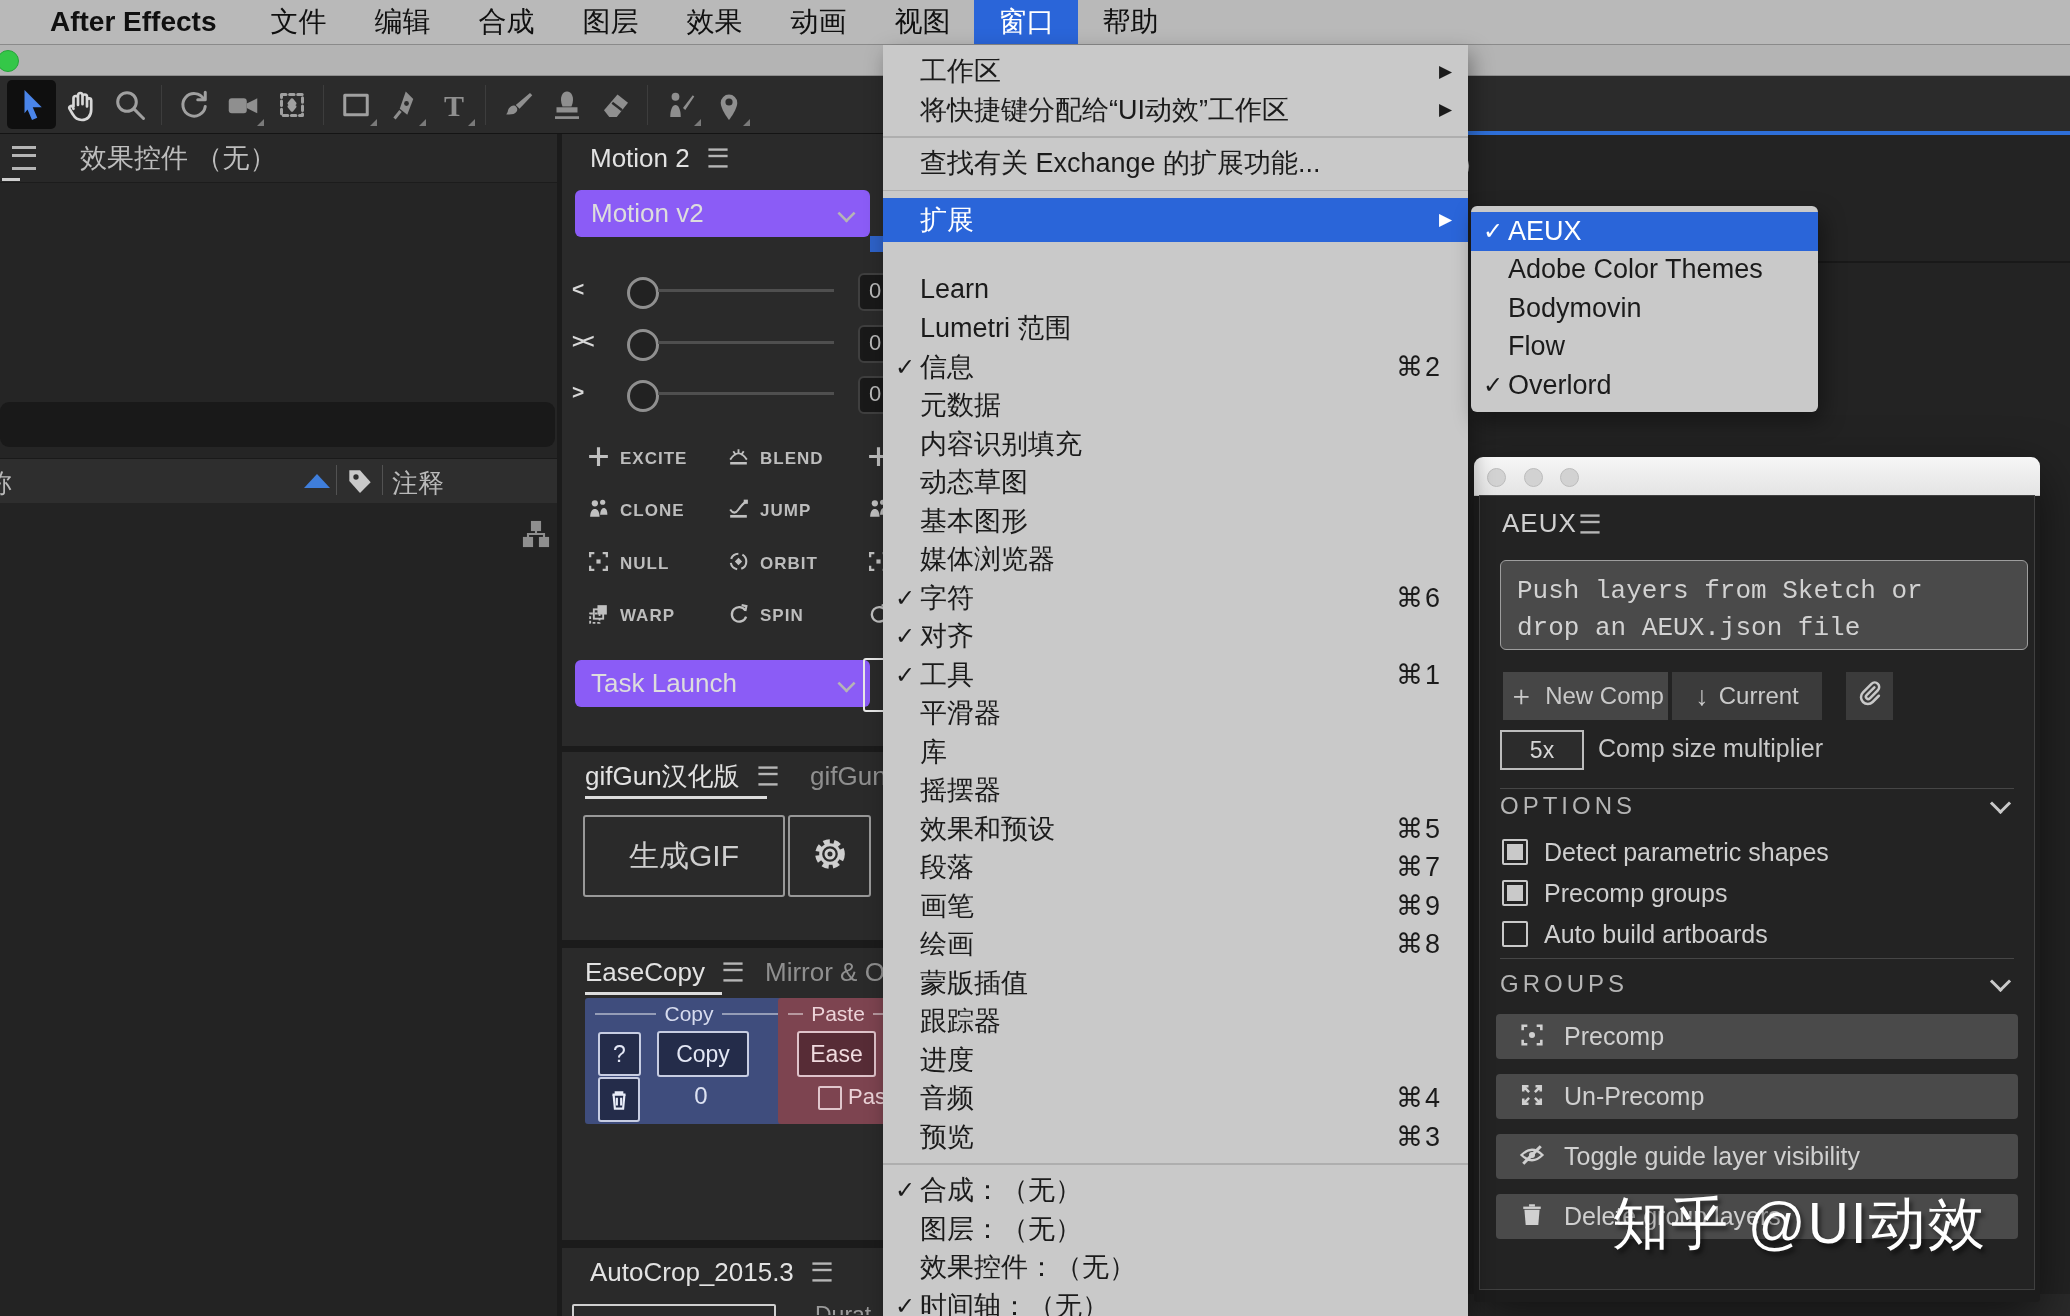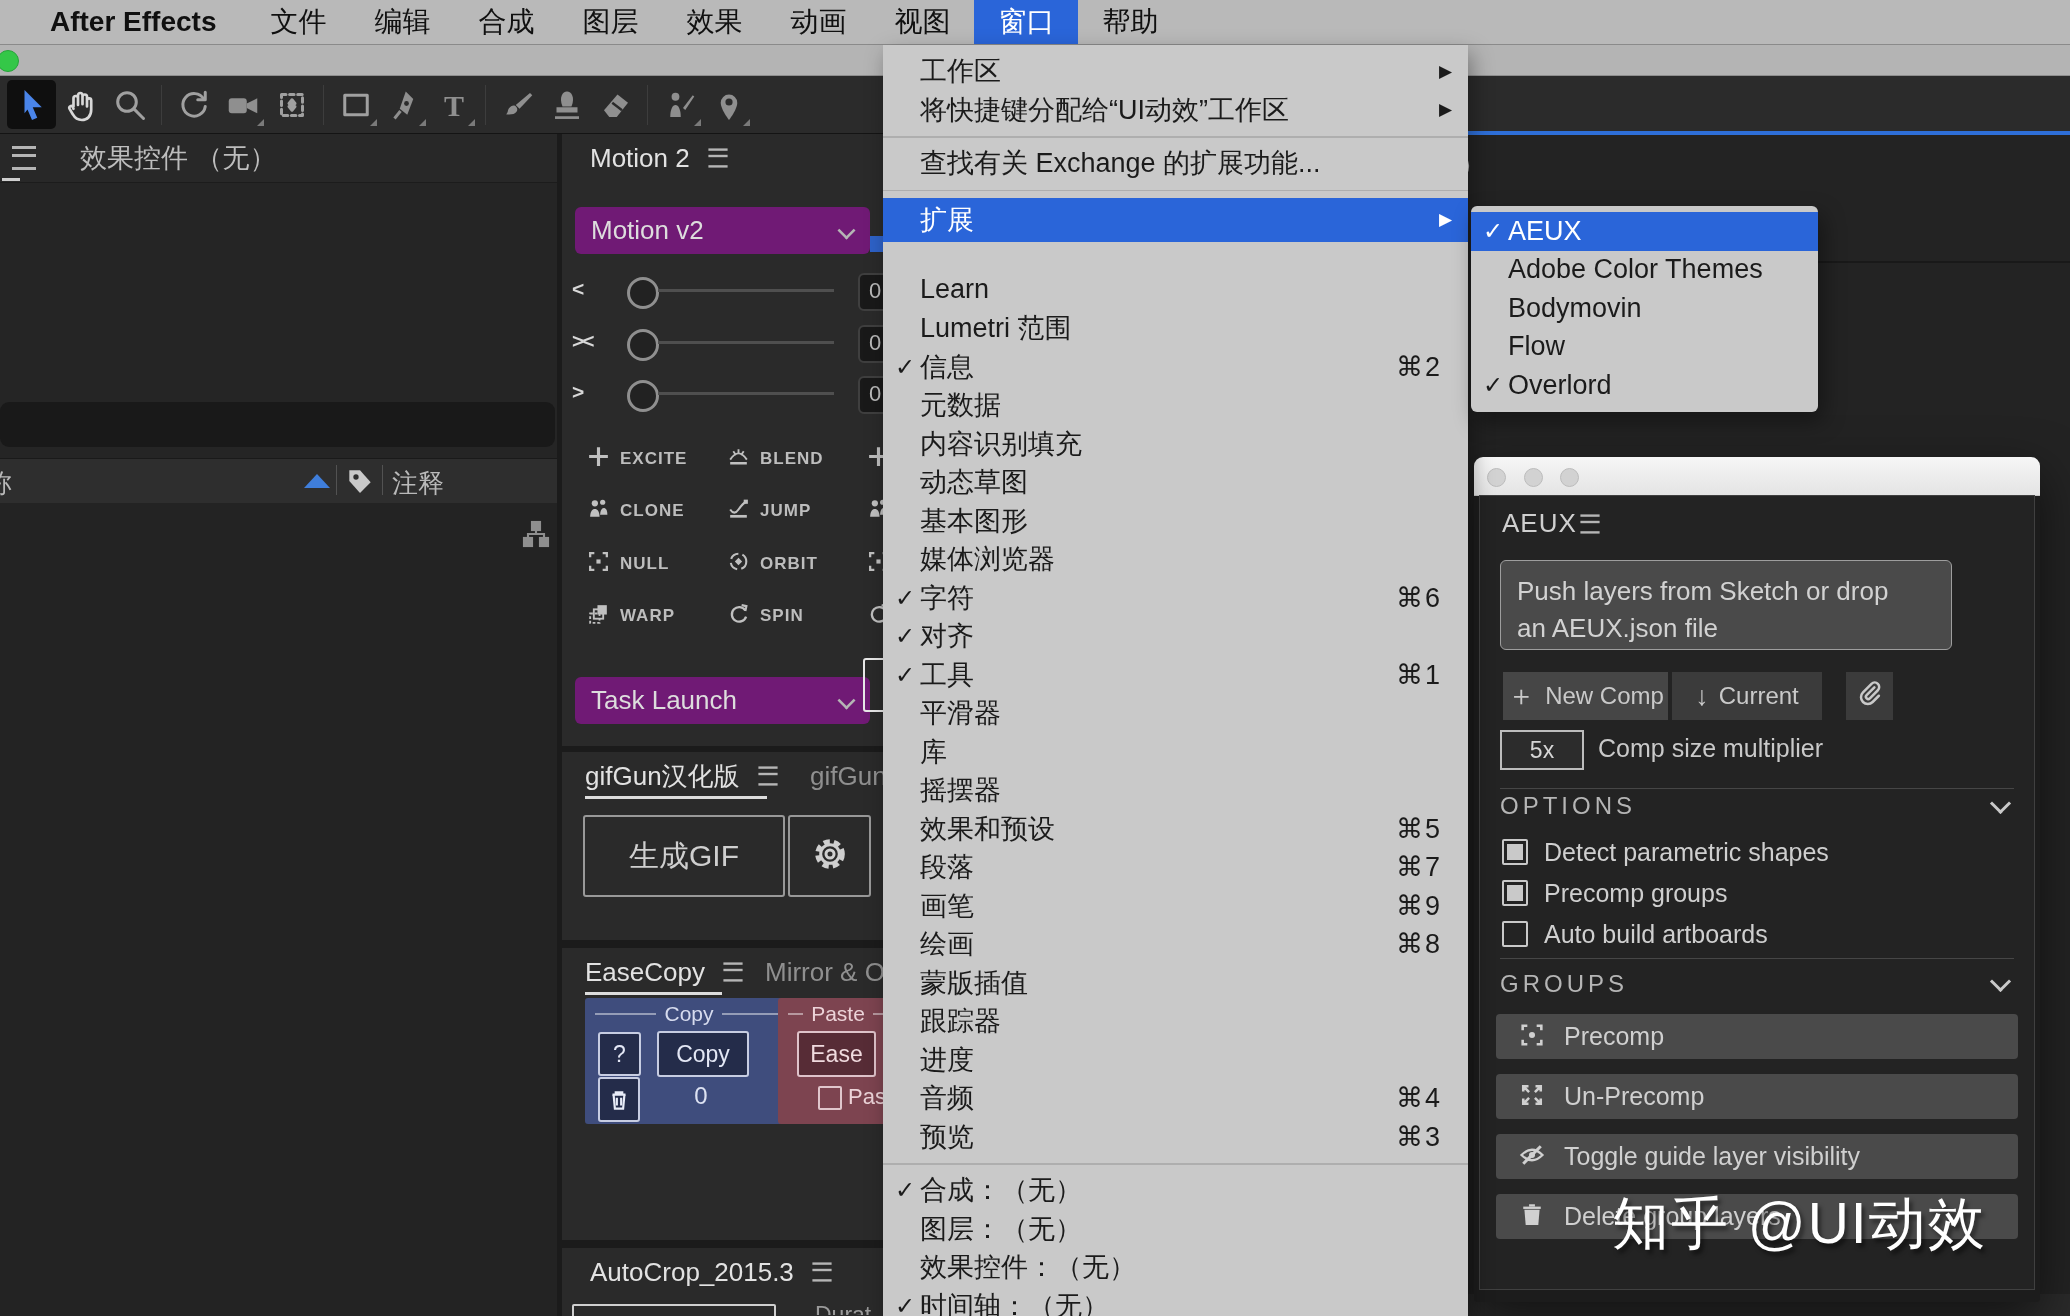--- a/index.html
+++ b/index.html
@@ -48,22 +48,22 @@
   #comment-col{position:absolute;left:392px;top:7px;font-size:26px;color:#b9b9b9;}
   #below-cols{position:absolute;left:0;top:369px;right:0;bottom:0;background:#232323;}
   #flowchart-icon{position:absolute;left:520px;top:384px;}
   
   .spanel{position:absolute;left:562px;width:321px;background:#2a2a2a;overflow:hidden;}
   #motion-panel{top:134px;height:612px;}
   .tabrow{height:48px;display:flex;align-items:center;position:relative;}
   .tabrow .t-active{font-size:26px;color:#e2e2e2;margin-left:28px;white-space:nowrap;}
   .tabrow .hamb{margin-left:16px;transform:scale(.8);}
   .tabrow .t-dim{font-size:26px;color:#8f8f8f;white-space:nowrap;position:absolute;}
-  .select{position:absolute;left:13px;width:263px;height:47px;background:#701a75;border-radius:6px;
-    display:flex;align-items:center;padding:0 16px;font-size:26px;color:#dddddd;margin-top:17px;}
+  .select{position:absolute;left:13px;width:263px;height:47px;background:#8b5cf6;border-radius:6px;
+    display:flex;align-items:center;padding:0 16px;font-size:26px;color:#dddddd;}
   .select .chev{margin-left:auto;transform:rotate(45deg) scale(.85);border-color:#b5b5b5;}
   .srow{position:absolute;left:0;width:321px;height:32px;}
   .srow .sicon{position:absolute;left:10px;top:2px;font-size:21px;font-weight:bold;color:#d8d8d8;letter-spacing:-2px;}
   .srow .knob{position:absolute;left:65px;top:2px;width:26px;height:26px;border:3px solid #8f8f8f;border-radius:50%;background:#222;}
   .srow .track{position:absolute;left:96px;top:14px;width:176px;height:3px;background:#4f4f4f;}
   .srow .vbox{position:absolute;left:296px;top:-2px;width:46px;height:34px;border:2px solid #3f3f3f;
     background:#191919;border-radius:6px;color:#bbb;font-size:22px;padding-left:9px;line-height:32px;}
   .mtool{position:absolute;display:flex;align-items:center;gap:9px;}
   .mtool svg{width:25px;height:25px;}
   .mtool .mlabel{font-size:17px;font-weight:bold;letter-spacing:1px;color:#bdbdbd;}
@@ -98,23 +98,23 @@
   #right-div{position:absolute;left:1818px;top:261px;width:252px;height:2px;background:#191919;}
   
   #aeux-window{position:absolute;left:1474px;top:457px;width:566px;height:845px;z-index:10;
     border-radius:9px 9px 4px 4px;background:#1c1c1c;box-shadow:0 18px 50px rgba(0,0,0,.55);}
   #aeux-titlebar{position:absolute;left:0;top:0;width:100%;height:38px;border-radius:9px 9px 0 0;
     background:linear-gradient(#f6f6f6,#e4e4e4);border-bottom:1px solid #c6c6c6;}
   .tlight{position:absolute;top:11px;width:17px;height:17px;border-radius:50%;background:#d2d2d2;border:1px solid #bcbcbc;}
   #aeux-content{position:absolute;left:5px;top:38px;right:5px;bottom:12px;background:#232323;border:1px solid #404040;}
   #aeux-title{position:absolute;left:22px;top:12px;font-size:26px;color:#cfcfcf;letter-spacing:1px;}
   #aeux-content .hamb{position:absolute;left:98px;top:16px;transform:scale(.8);}
-  #aeux-dropzone{position:absolute;left:20px;top:64px;width:452px;height:90px;background:#4a4a4a;
+  #aeux-dropzone{position:absolute;left:20px;top:64px;width:528px;height:90px;background:#4a4a4a;
     border:1px solid #9e9e9e;border-radius:6px;box-sizing:border-box;padding:12px 40px 0 16px;
-    font-size:26px;line-height:37px;color:#d2d2d2;}
+    font-size:26px;line-height:37px;color:#d2d2d2;font-family:Liberation Mono, monospace;}
   .aeux-btn{position:absolute;top:176px;height:48px;background:#3b3b3b;color:#c9c9c9;font-size:24px;
     display:flex;align-items:center;justify-content:center;gap:10px;}
   #btn-newcomp{left:23px;width:165px;background:#464646;}
   #btn-current{left:192px;width:150px;}
   #btn-clip{left:366px;width:47px;}
   #mult-box{position:absolute;left:20px;top:234px;width:80px;height:36px;border:2px solid #bdbdbd;
     background:#2c2c2c;color:#d6d6d6;font-size:23px;display:flex;align-items:center;justify-content:center;}
   #mult-label{position:absolute;left:118px;top:238px;font-size:25px;color:#c9c9c9;}
   .aeux-hr{position:absolute;left:20px;right:20px;height:1px;background:#464646;}
   .sec-head{position:absolute;left:20px;font-size:24px;letter-spacing:4px;color:#b5b5b5;}

